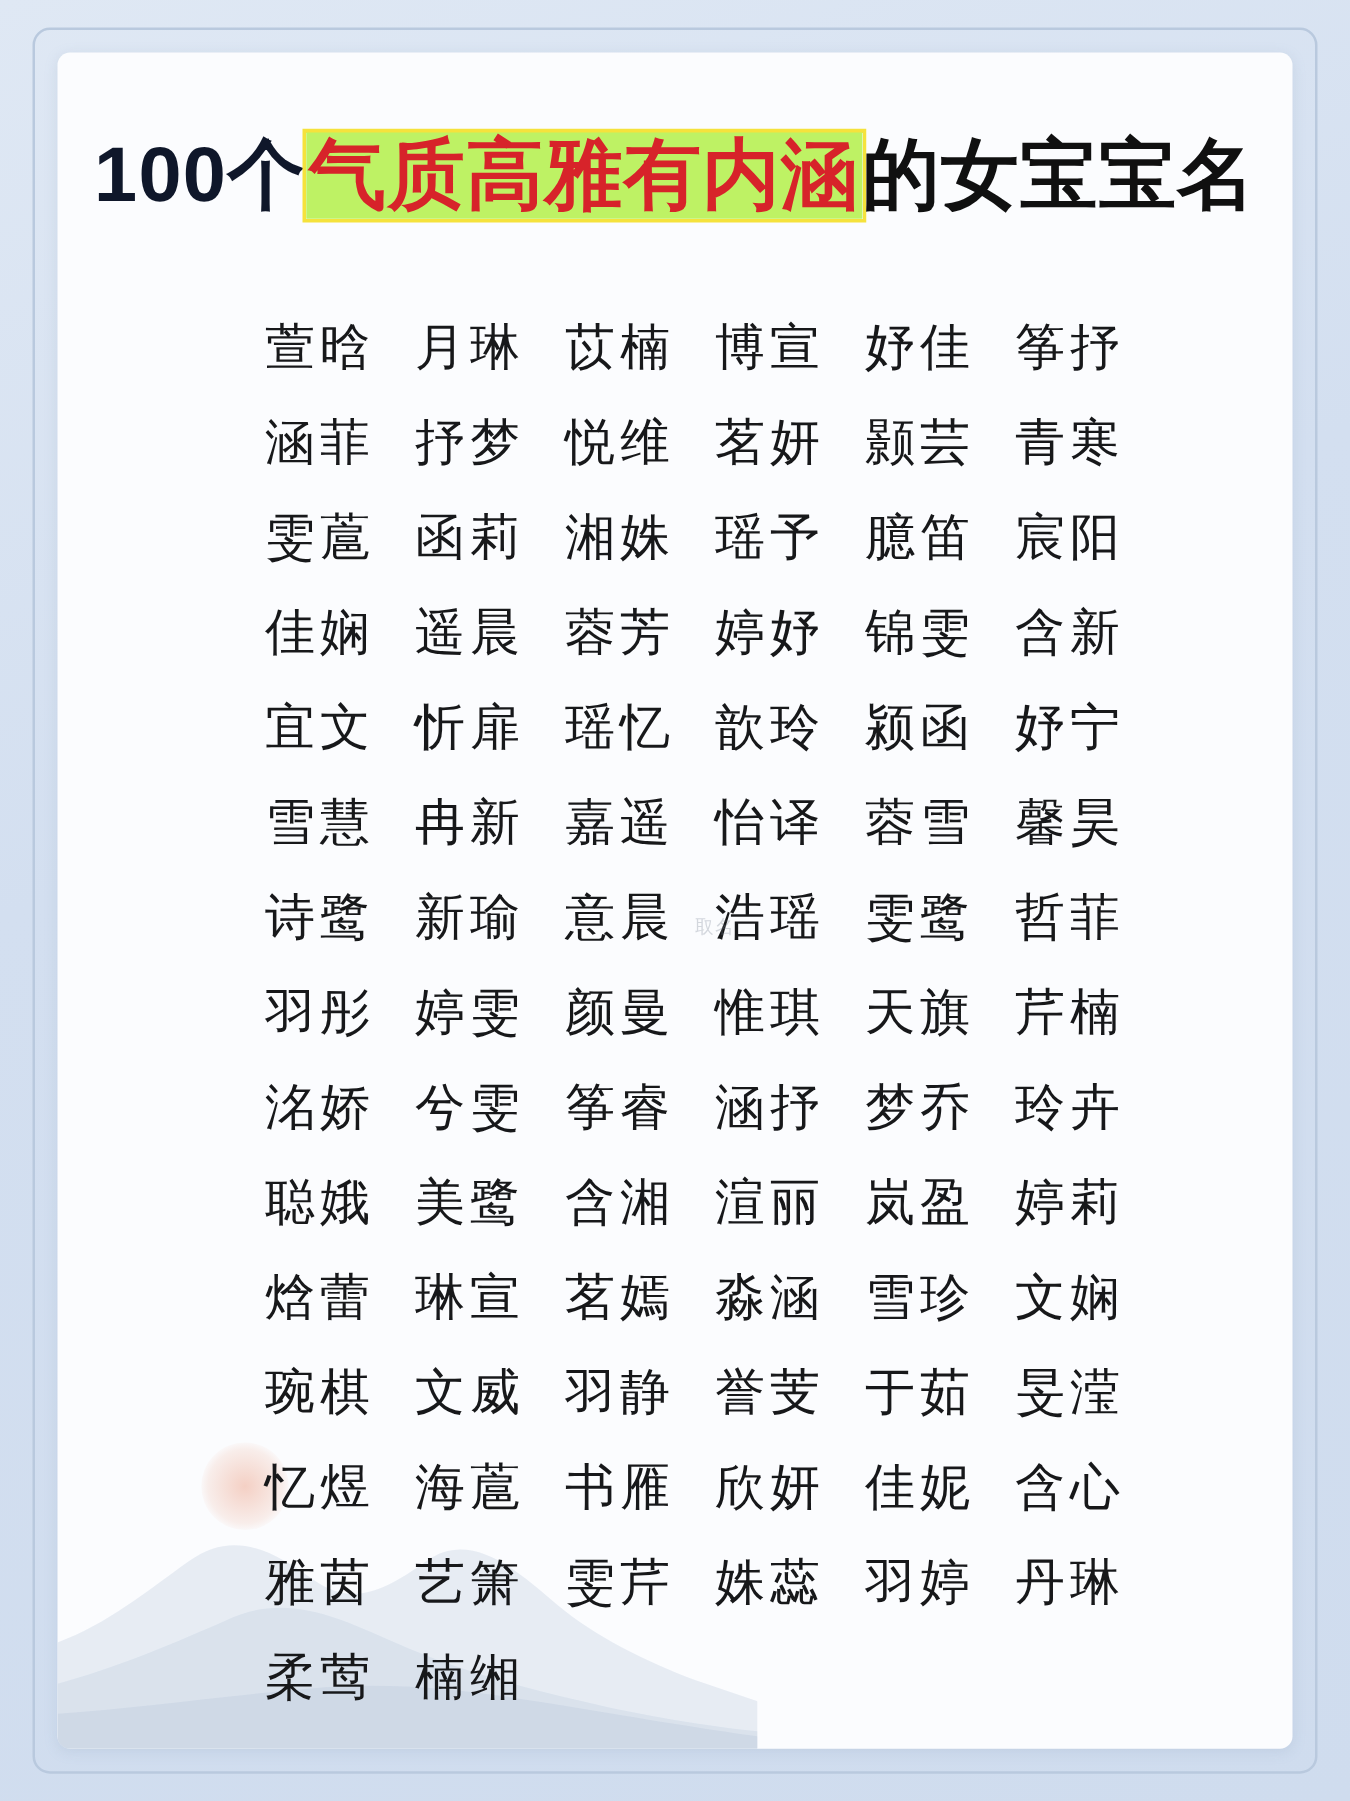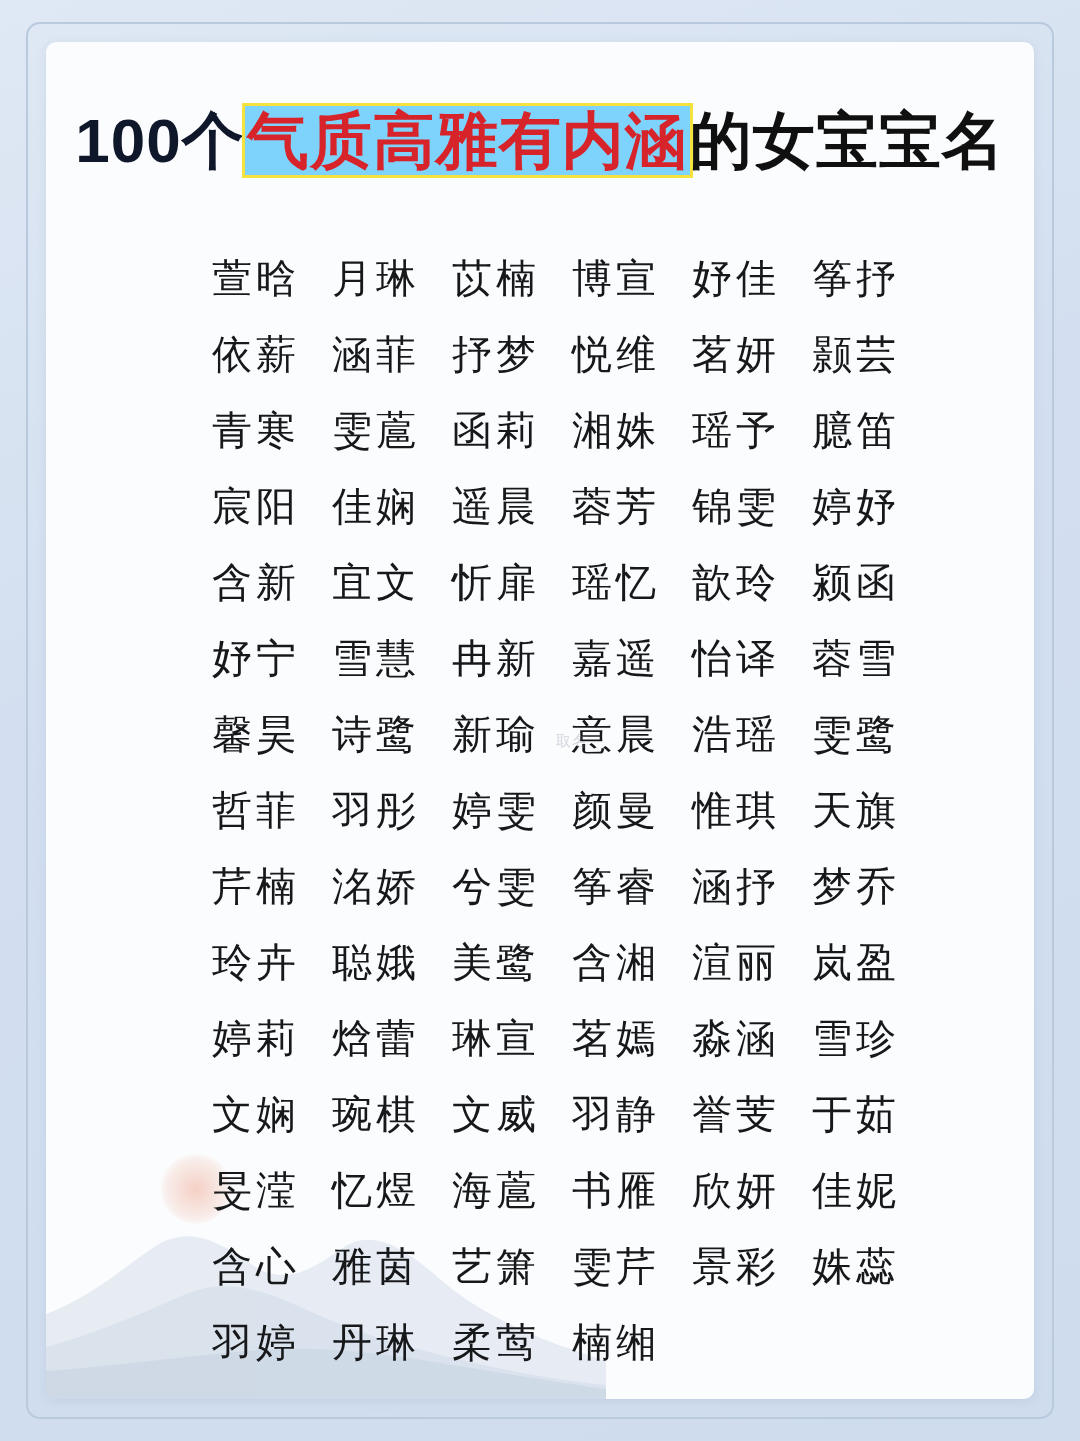--- a/index.html
+++ b/index.html
@@ -80,21 +80,21 @@
   .title {
     display: inline-block;
     font-family: "Liberation Sans", sans-serif;
     font-weight: bold;
     font-size: 62px;
     line-height: 74px;
     color: #101010;
     letter-spacing: 1px;
   }
   .title .hl {
-    background: #7dd3fc;
+    background: #bef264;
     color: #d7232a;
     padding: 0 2px;
     box-shadow: 0 0 0 3px #f5e23c;
   }
   .title .num {
     color: #0f172a;
   }
 
   
   .grid {
@@ -152,38 +152,37 @@
       </div>
     </div>
 
     <div class="grid" id="name-grid">
         <div class="cell">萱晗</div>
         <div class="cell">月琳</div>
         <div class="cell">苡楠</div>
         <div class="cell">博宣</div>
         <div class="cell">妤佳</div>
         <div class="cell">筝抒</div>
-        <div class="cell">依薪</div>
         <div class="cell">涵菲</div>
         <div class="cell">抒梦</div>
         <div class="cell">悦维</div>
         <div class="cell">茗妍</div>
         <div class="cell">颢芸</div>
         <div class="cell">青寒</div>
         <div class="cell">雯蔰</div>
         <div class="cell">函莉</div>
         <div class="cell">湘姝</div>
         <div class="cell">瑶予</div>
         <div class="cell">臆笛</div>
         <div class="cell">宸阳</div>
         <div class="cell">佳娴</div>
         <div class="cell">遥晨</div>
         <div class="cell">蓉芳</div>
+        <div class="cell">婷妤</div>
         <div class="cell">锦雯</div>
-        <div class="cell">婷妤</div>
         <div class="cell">含新</div>
         <div class="cell">宜文</div>
         <div class="cell">忻扉</div>
         <div class="cell">瑶忆</div>
         <div class="cell">歆玲</div>
         <div class="cell">颍函</div>
         <div class="cell">妤宁</div>
         <div class="cell">雪慧</div>
         <div class="cell">冉新</div>
         <div class="cell">嘉遥</div>
@@ -228,21 +227,20 @@
         <div class="cell">旻滢</div>
         <div class="cell">忆煜</div>
         <div class="cell">海蔰</div>
         <div class="cell">书雁</div>
         <div class="cell">欣妍</div>
         <div class="cell">佳妮</div>
         <div class="cell">含心</div>
         <div class="cell">雅茵</div>
         <div class="cell">艺箫</div>
         <div class="cell">雯芹</div>
-        <div class="cell">景彩</div>
         <div class="cell">姝蕊</div>
         <div class="cell">羽婷</div>
         <div class="cell">丹琳</div>
         <div class="cell">柔莺</div>
         <div class="cell">楠缃</div>
       </div>
 
     <div class="watermark">取名</div>
 
   </div>

